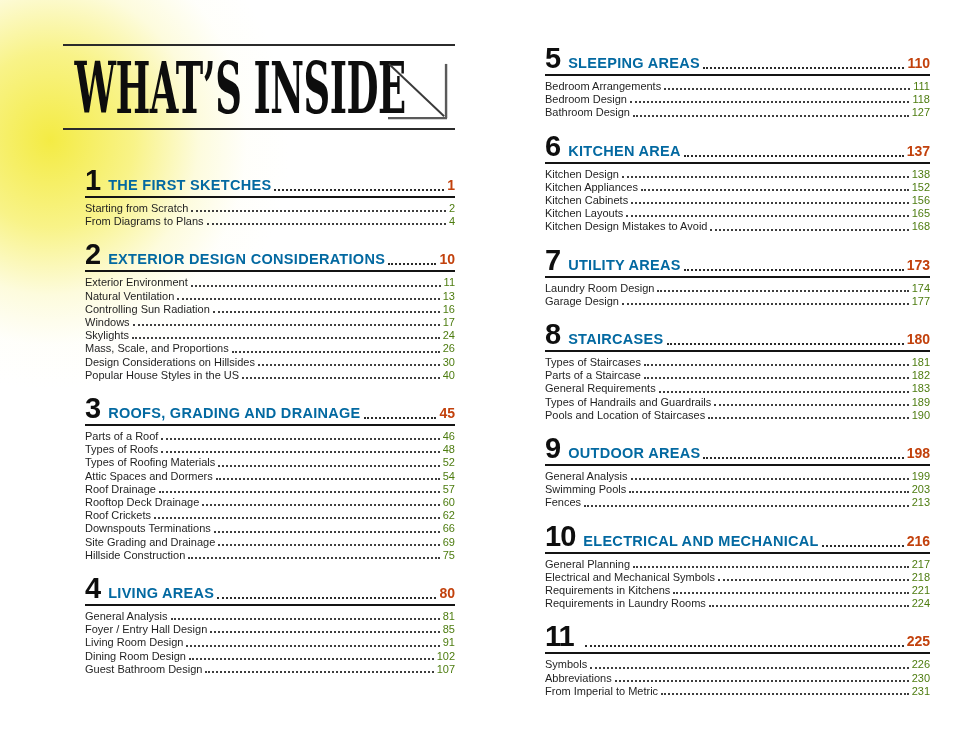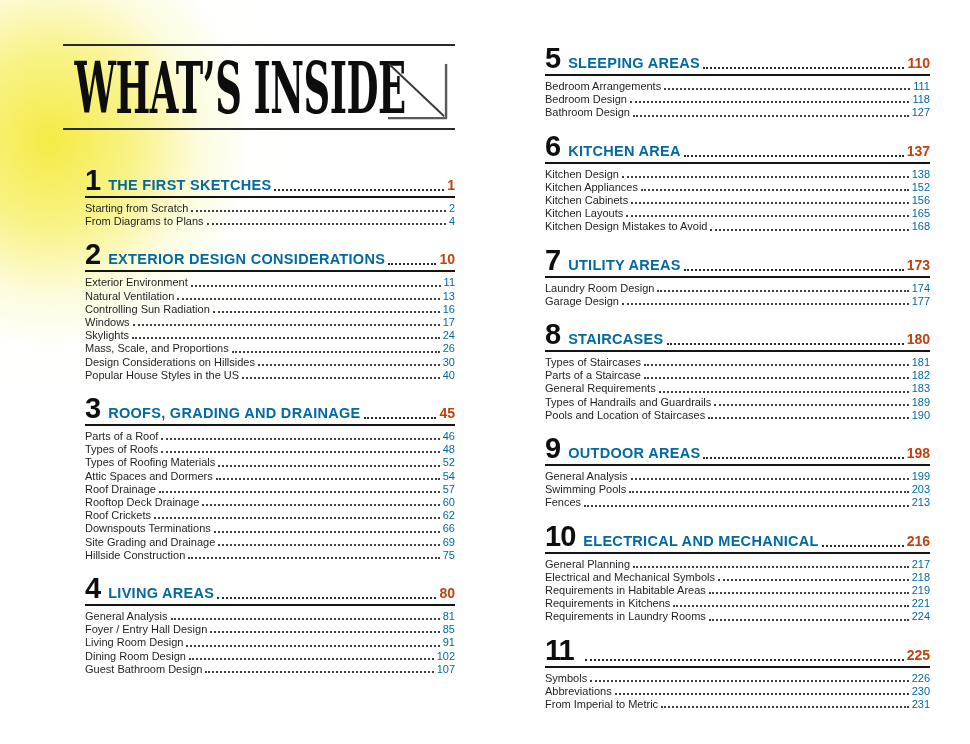--- a/index.html
+++ b/index.html
@@ -49,21 +49,21 @@
   .leader  { flex:1; border-bottom:2px dotted #3e3e3e; align-self:flex-end;
              margin:0 3px 3px 3px; min-width:12px; }
   .chapter-heading .leader { border-bottom-width:2.5px; margin-bottom:4px; border-bottom-color:#2a2a2a; }
 
   .entries { list-style:none; margin:4px 0 0 0; padding:0; }
   .entry {
     display:flex; align-items:baseline;
     font-size:11px; line-height:13.2px; color:#1f1f1f;
   }
   .entry-title { white-space:nowrap; }
-  .entry-page  { color:#0369a1; }
+  .entry-page  { color:#4d7c0f; }
 </style>
 </head>
 <body>
 
 <div class="page">
   <div class="yellow-glow"></div>
 
   <div class="col col-left">
     <header class="header">
       <h1 class="page-title">WHAT’S INSIDE</h1>
@@ -440,25 +440,20 @@
     <span class="leader"></span>
     <span class="entry-page">217</span>
   </li>
 
   <li class="entry">
     <span class="entry-title">Electrical and Mechanical Symbols</span>
     <span class="leader"></span>
     <span class="entry-page">218</span>
   </li>
 
-  <li class="entry">
-    <span class="entry-title">Requirements in Habitable Areas</span>
-    <span class="leader"></span>
-    <span class="entry-page">219</span>
-  </li>
 
   <li class="entry">
     <span class="entry-title">Requirements in Kitchens</span>
     <span class="leader"></span>
     <span class="entry-page">221</span>
   </li>
 
   <li class="entry">
     <span class="entry-title">Requirements in Laundry Rooms</span>
     <span class="leader"></span>

